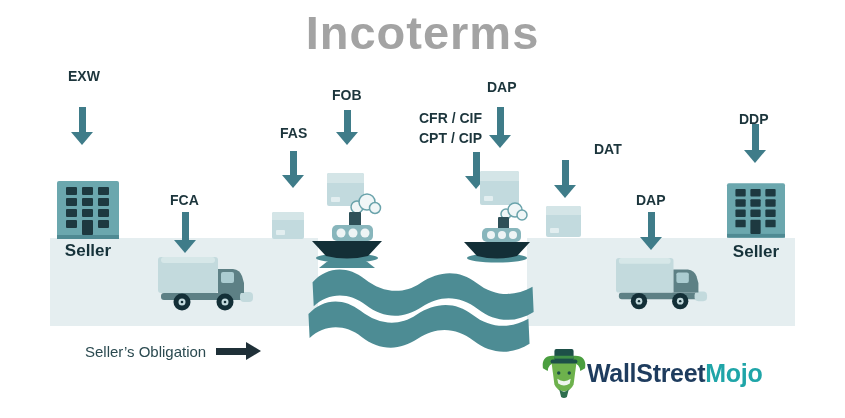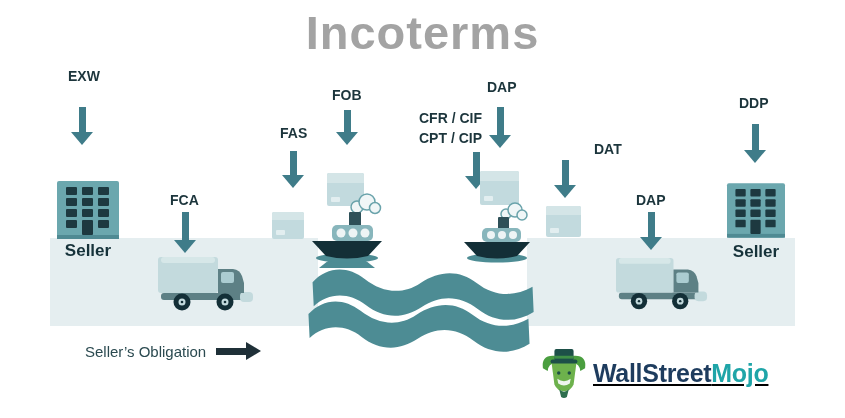--- a/index.html
+++ b/index.html
@@ -46,21 +46,21 @@
     position:absolute; font-size:15px; font-weight:normal; color:#2b4a50;
   }
   .right-arrow { position:absolute; display:flex; align-items:center; }
   .right-arrow .shaft { width:30px; height:7px; background:#1f3038; }
   .right-arrow .head {
     width:0; height:0;
     border-top:9px solid transparent; border-bottom:9px solid transparent;
     border-left:15px solid #1f3038;
   }
 
-  .logo { position:absolute; display:flex; align-items:center; gap:6px;text-decoration:underline; }
+  .logo { position:absolute; display:flex; align-items:center; gap:0; }
   .logo-text { font-size:25px; font-weight:bold; letter-spacing:-0.3px; white-space:nowrap; }
   .logo-text .p1 { color:#1e3c5e; }
   .logo-text .p2 { color:#1fa5a8; }
 </style>
 </head>
 <body>
 
 <div class="stage">
 
   <div class="title">Incoterms</div>
@@ -72,21 +72,21 @@
   <div class="term" style="left:170px; top:190px;">FCA</div>
   <div class="term" style="left:280px; top:123px;">FAS</div>
   <div class="term" style="left:332px; top:85px;">FOB</div>
   <div class="term" style="left:487px; top:77px;">DAP</div>
   <div class="term two-line" style="left:419px; top:108px;">
     <div>CFR / CIF</div>
     <div>CPT / CIP</div>
   </div>
   <div class="term" style="left:554px; top:139px;padding-left:40px;">DAT</div>
   <div class="term" style="left:636px; top:190px;">DAP</div>
-  <div class="term" style="left:739px; top:93px;">DDP</div>
+  <div class="term" style="left:739px; top:109px;">DDP</div>
 
   <div class="down-arrow" style="left:71px;  top:107px;">
       <div class="shaft" style="height:25px;"></div>
       <div class="head"></div>
     </div>
   <div class="down-arrow" style="left:174px; top:212px;">
       <div class="shaft" style="height:28px;"></div>
       <div class="head"></div>
     </div>
   <div class="down-arrow" style="left:282px; top:151px;">

